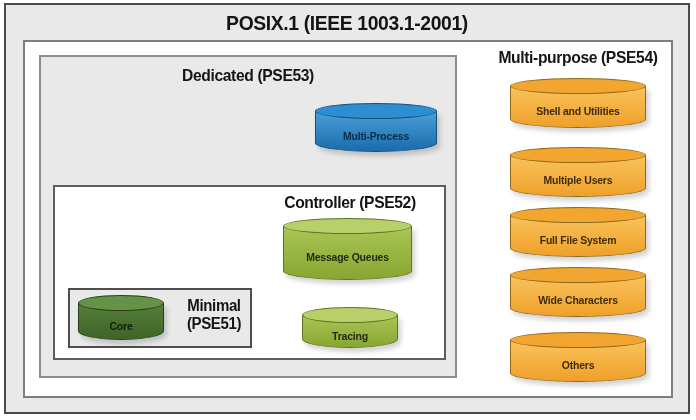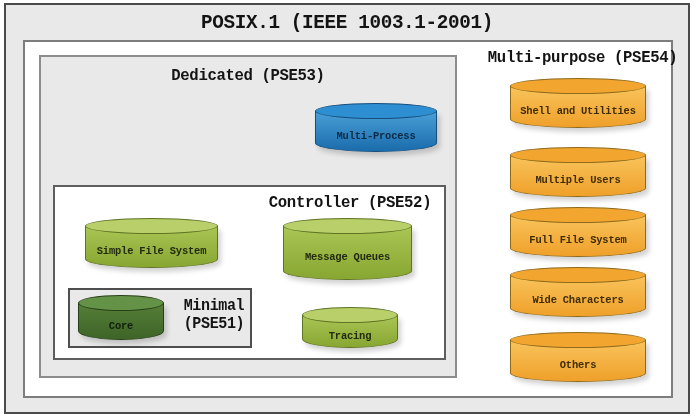--- a/index.html
+++ b/index.html
@@ -1,20 +1,20 @@
 <!DOCTYPE html>
 <html><head>
 <meta charset="utf-8">
 <style>
   html, body { margin: 0; padding: 0; background: #ffffff; }
   .canvas {
     position: relative;
     width: 696px;
     height: 420px;
-    font-family: Liberation Mono, monospace;
+    font-family: Liberation Sans, sans-serif;
     overflow: hidden;
   }
   .box { position: absolute; box-sizing: border-box; }
   .outer-box   { left: 4px;  top: 3px;   width: 686px; height: 411px; background: #e9e9e9; border: 2px solid #4a4a4a; }
   .white-box   { left: 23px; top: 40px;  width: 650px; height: 358px; background: #ffffff; border: 2px solid #7d7d7d; }
   .dedicated-box { left: 39px; top: 55px; width: 418px; height: 323px; background: #e9e9e9; border: 2px solid #8d8d8d; }
   .controller-box{ left: 53px; top: 185px; width: 393px; height: 175px; background: #ffffff; border: 2px solid #5e5e5e; }
   .minimal-box { left: 68px; top: 288px; width: 184px; height: 60px; background: #e9e9e9; border: 2px solid #4e4e4e; }
 
   .title-text {
@@ -92,25 +92,20 @@
     <div>Minimal</div>
     <div>(PSE51)</div>
   </div>
 
   <div class="cyl blue" style="left:315px; top:103px; width:122px; height:49px">
     <div class="cyl-body"></div>
     <div class="cyl-top"></div>
     <div class="cyl-label">Multi-Process</div>
   </div>
 
-  <div class="cyl green" style="left:85px; top:218px; width:133px; height:50px">
-    <div class="cyl-body"></div>
-    <div class="cyl-top"></div>
-    <div class="cyl-label">Simple File System</div>
-  </div>
   <div class="cyl green" style="left:283px; top:218px; width:129px; height:62px">
     <div class="cyl-body"></div>
     <div class="cyl-top"></div>
     <div class="cyl-label">Message Queues</div>
   </div>
   <div class="cyl green" style="left:302px; top:307px; width:96px; height:41px">
     <div class="cyl-body"></div>
     <div class="cyl-top"></div>
     <div class="cyl-label">Tracing</div>
   </div>

